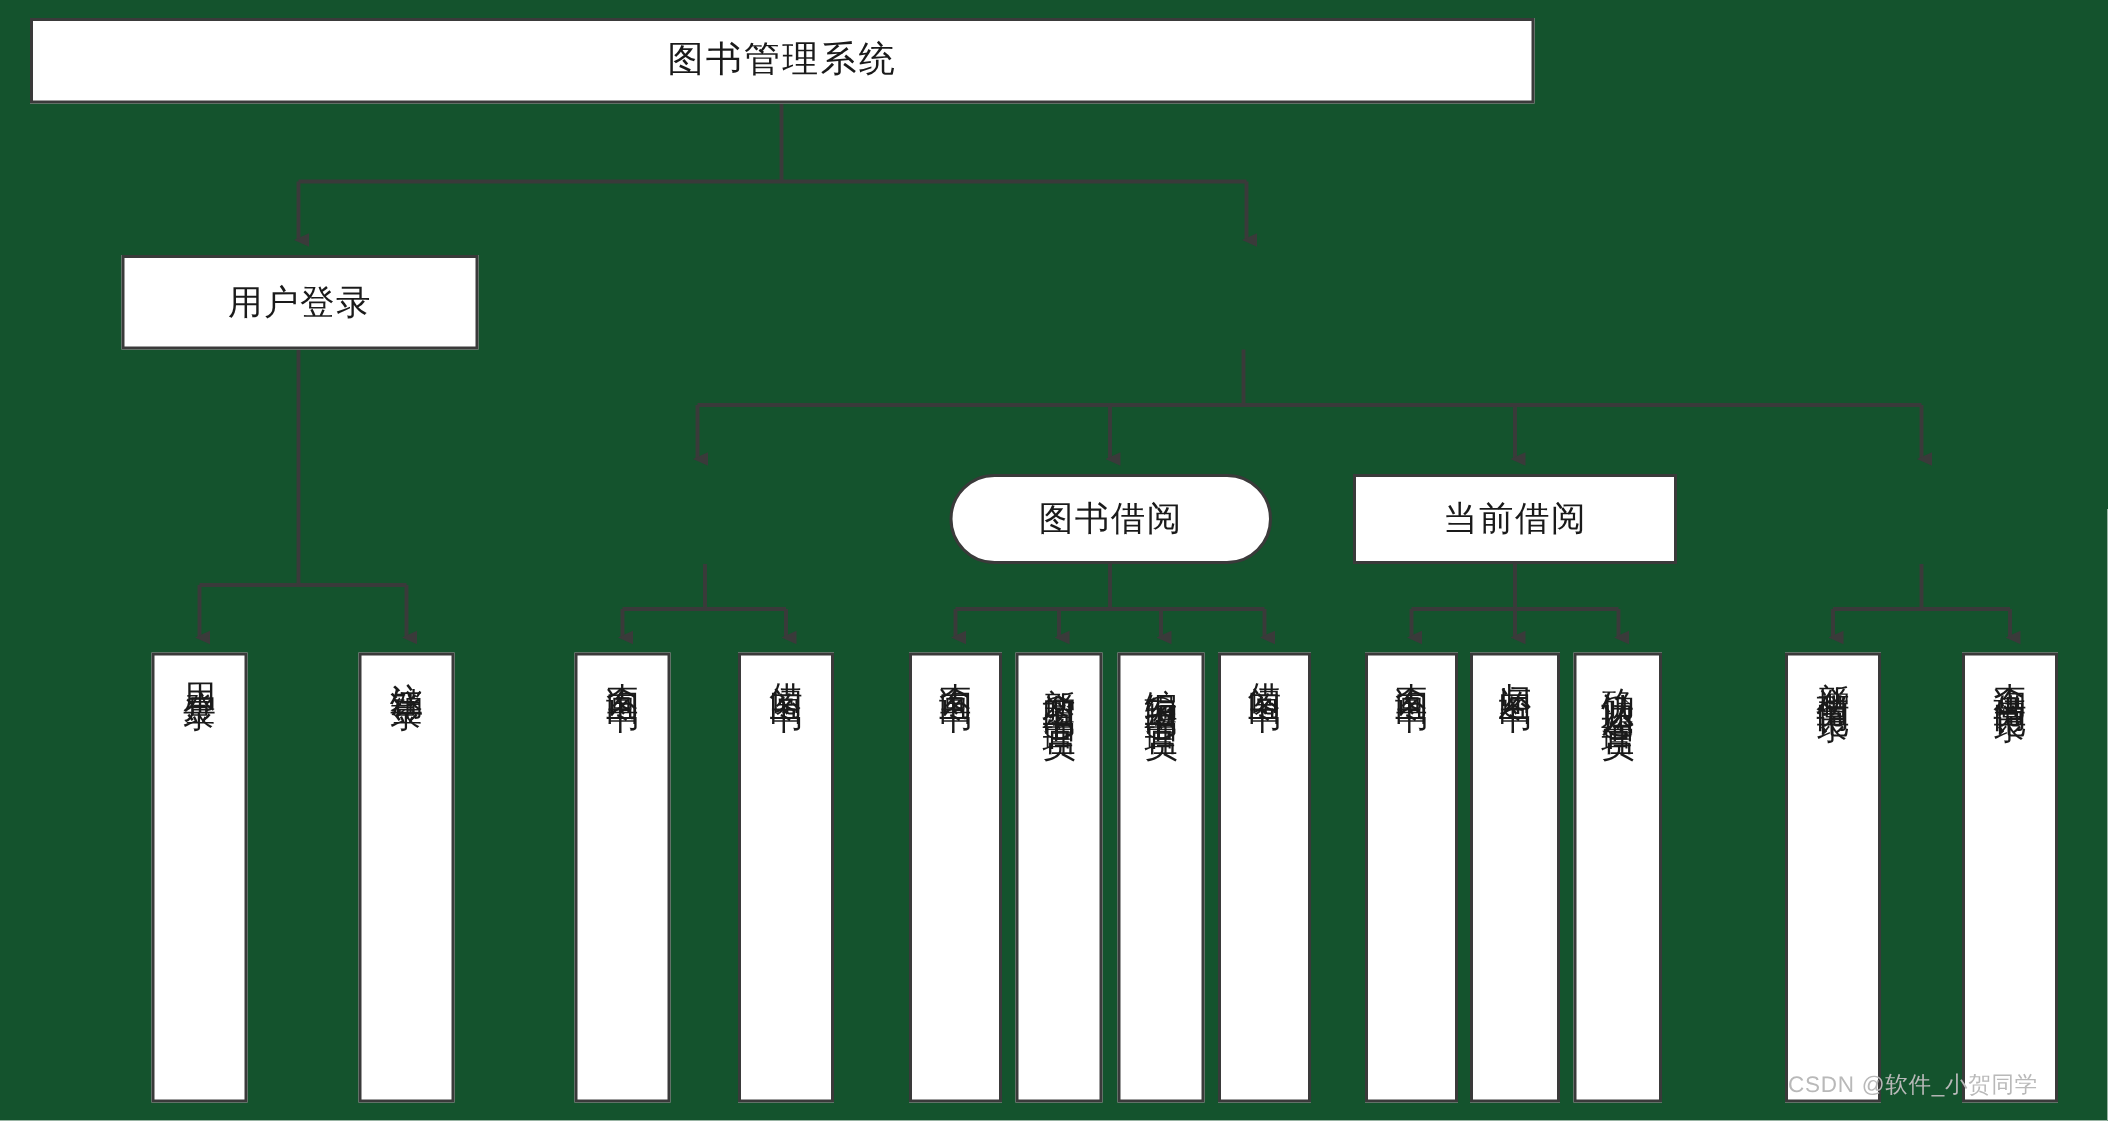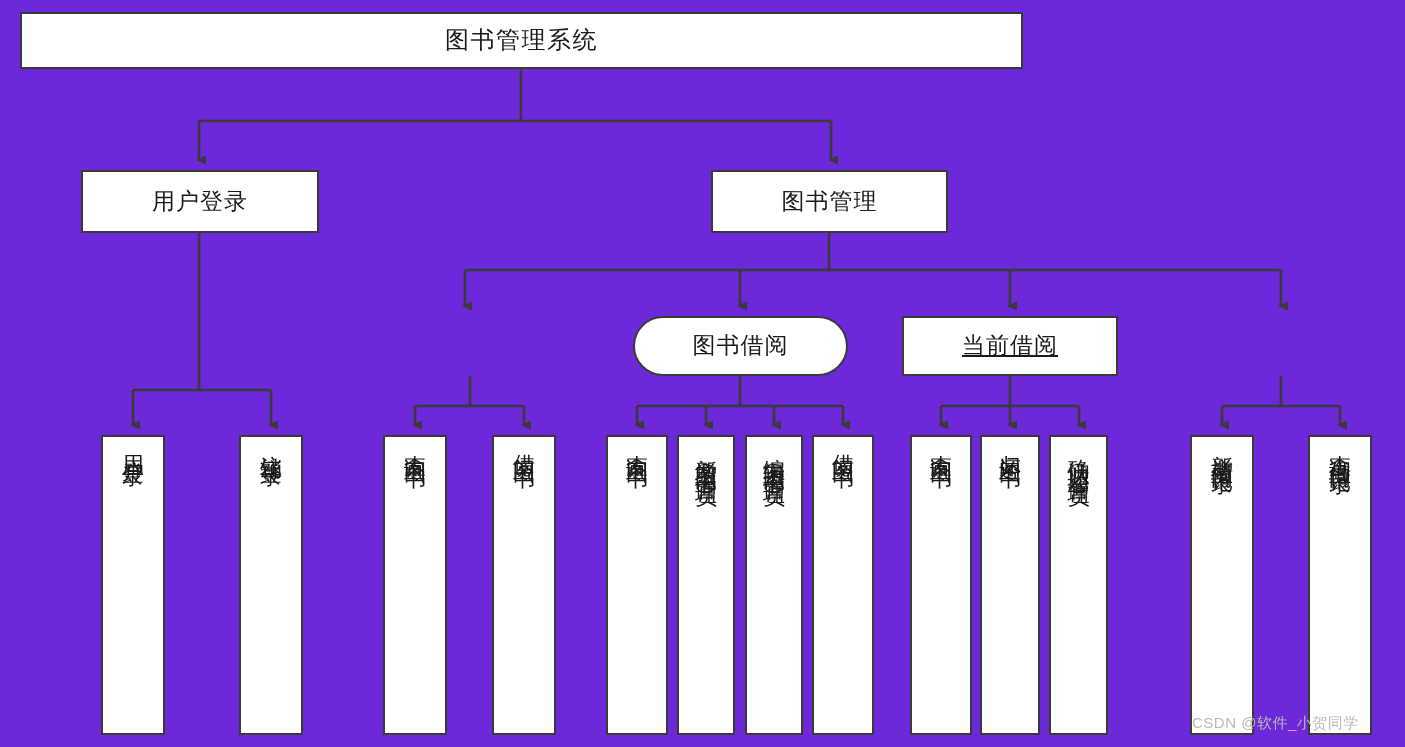--- a/index.html
+++ b/index.html
@@ -8,21 +8,21 @@
     padding: 0;
     background: #ffffff;
   }
   body {
     font-family: "Liberation Sans", "DejaVu Sans", sans-serif;
   }
   #canvas {
     position: relative;
     width: 1405px;
     height: 747px;
-    background: #6d28d9;
+    background: #14532d;
     overflow: hidden;
   }
   #wires {
     position: absolute;
     left: 0;
     top: 0;
     width: 1405px;
     height: 747px;
   }
   .node {
@@ -134,28 +134,25 @@
     </g>
   </svg>
 
   <div class="node root h" style="left:20px; top:12px; width:1003px; height:57px;">
     <span class="label">图书管理系统</span>
   </div>
 
   <div class="node h" style="left:81px; top:170px; width:238px; height:63px;">
     <span class="label">用户登录</span>
   </div>
-  <div class="node h" style="left:711px; top:170px; width:237px; height:63px;">
-    <span class="label">图书管理</span>
-  </div>
 
   <div class="node h" style="left:633px; top:316px; width:215px; height:60px;border-radius:30px;">
     <span class="label">图书借阅</span>
   </div>
-  <div class="node h" style="left:902px; top:316px; width:216px; height:60px;text-decoration:underline;">
+  <div class="node h" style="left:902px; top:316px; width:216px; height:60px;">
     <span class="label">当前借阅</span>
   </div>
 
   <div class="node v" style="left:101px; top:435px; width:64px; height:300px;">
     <span class="label">用户登录</span>
   </div>
   <div class="node v" style="left:239px; top:435px; width:64px; height:300px;">
     <span class="label">注销登录</span>
   </div>
 

